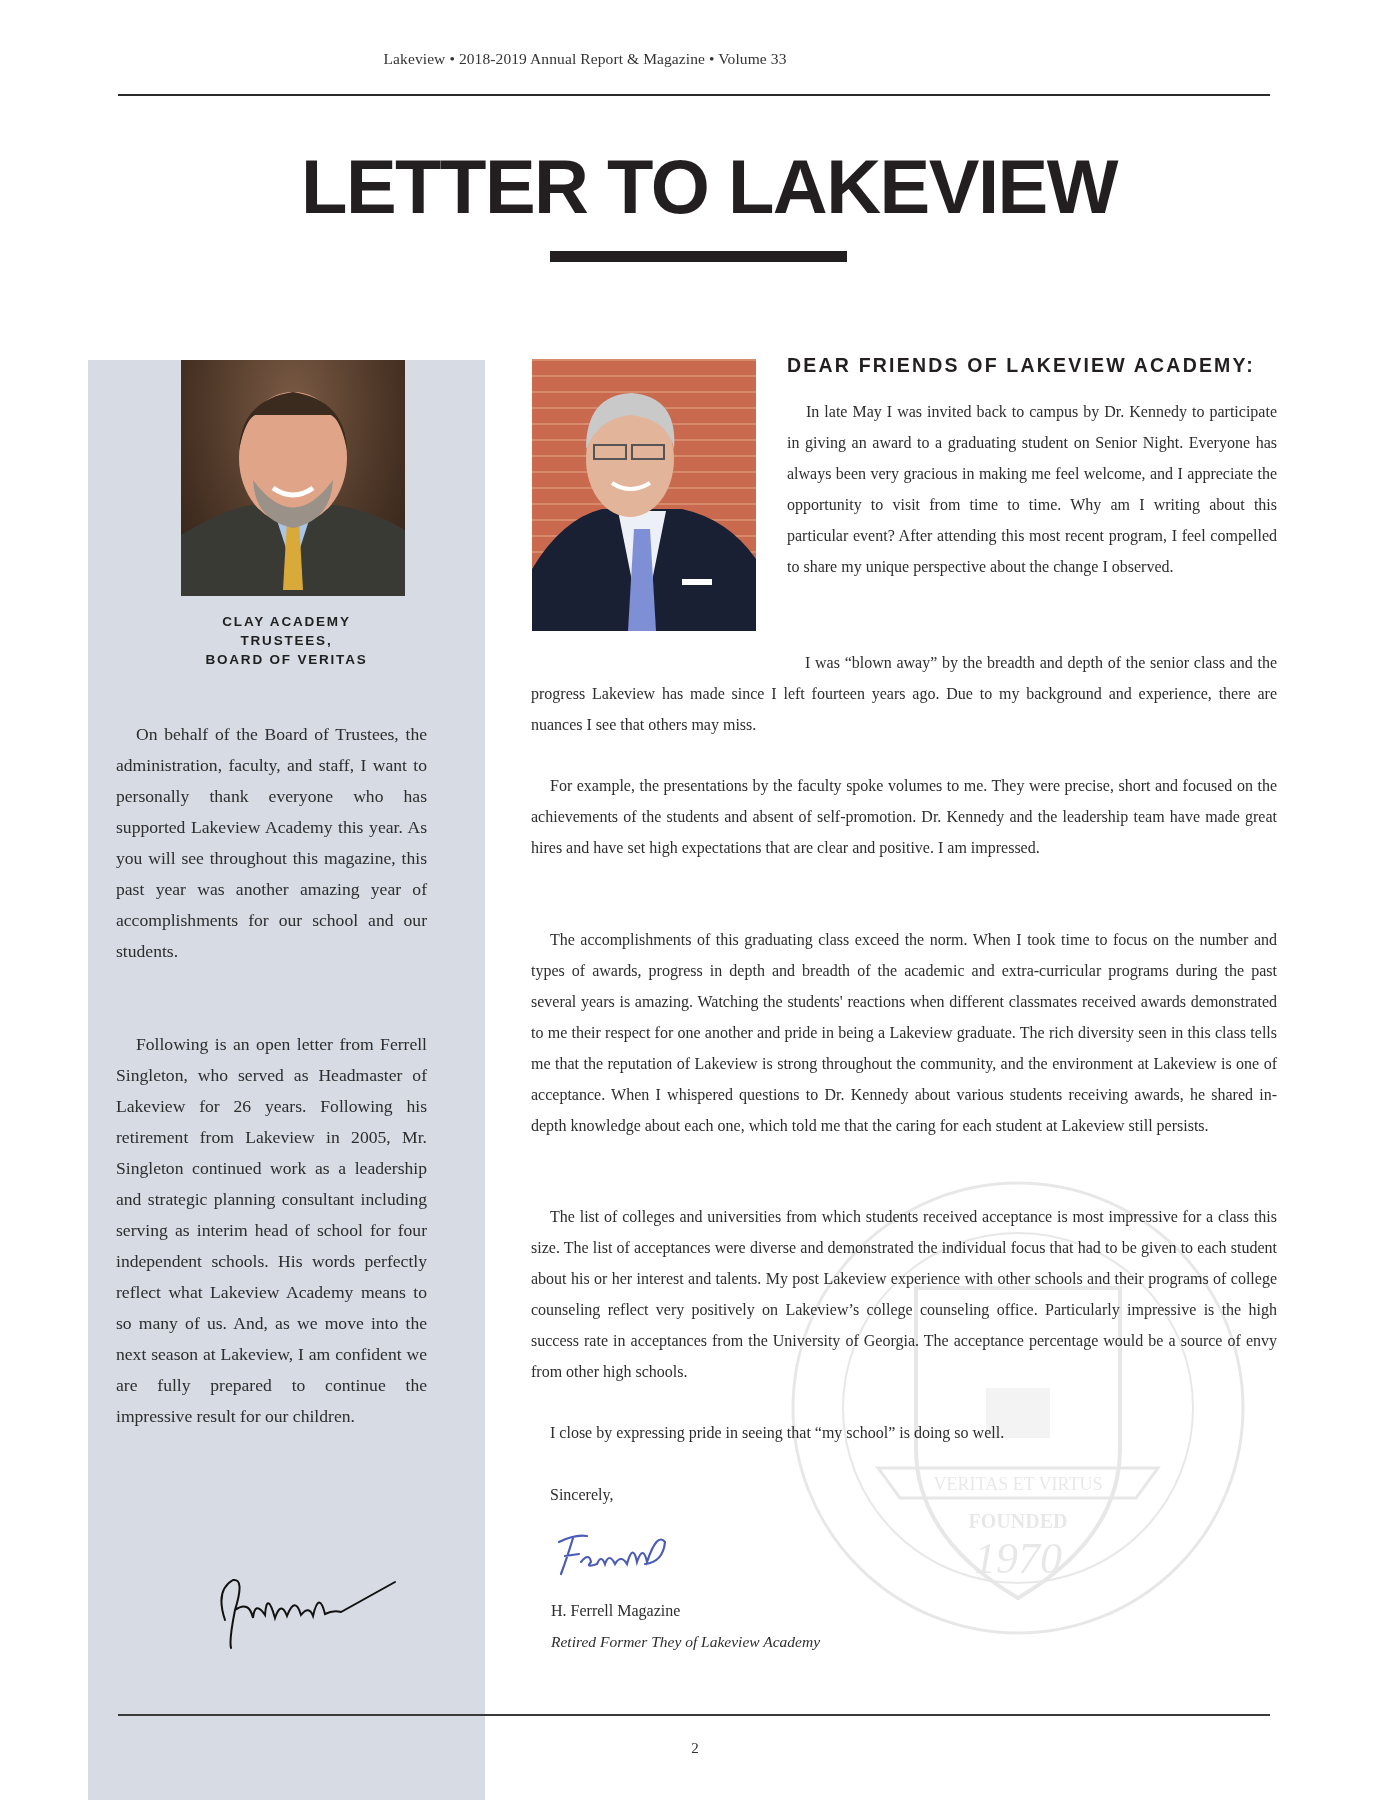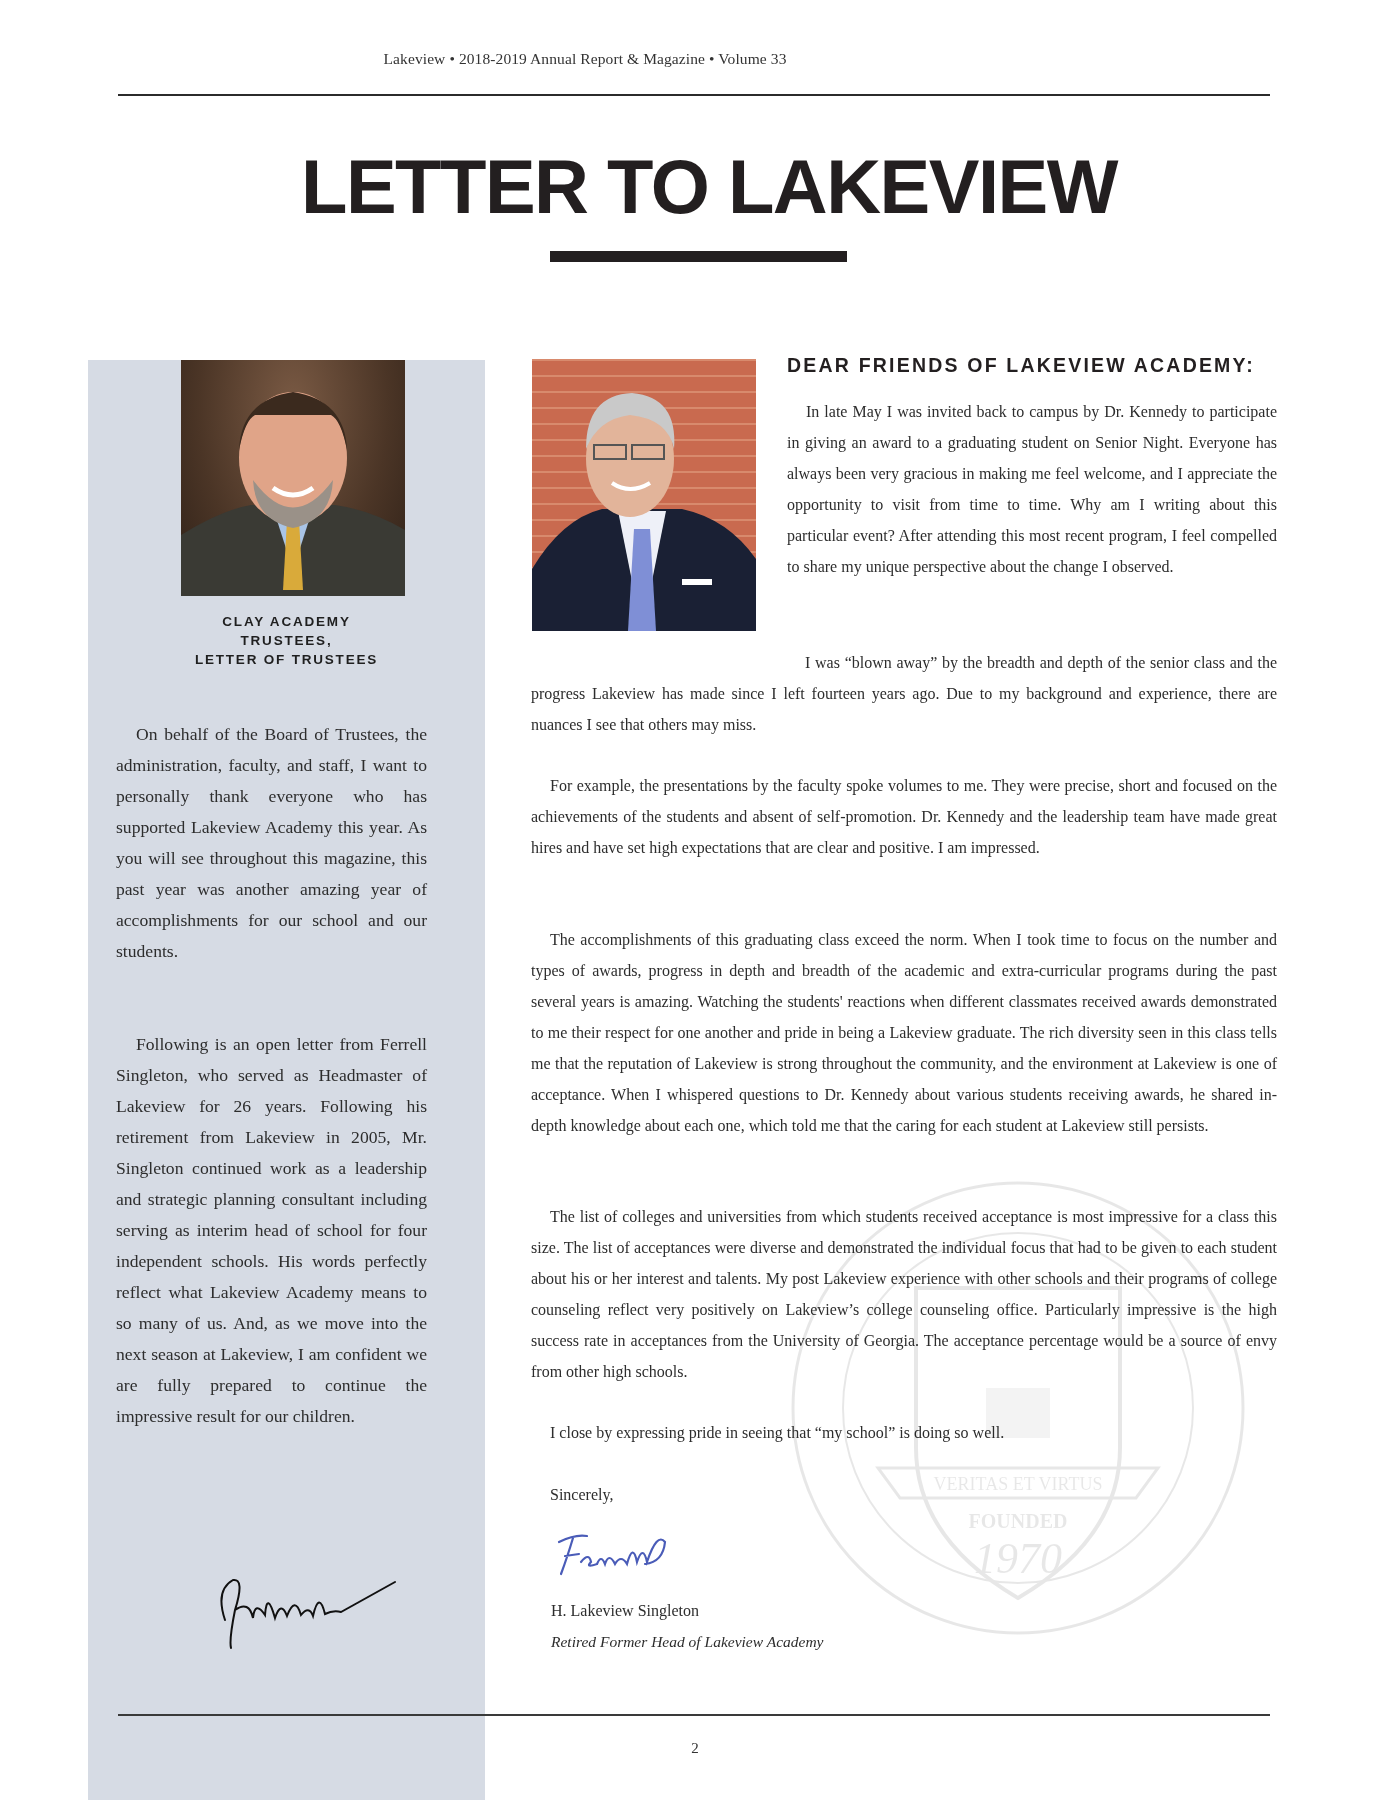--- a/index.html
+++ b/index.html
@@ -94,21 +94,21 @@
     <ellipse cx="112" cy="98" rx="54" ry="66" fill="#e0a488"></ellipse>
     <path d="M58 90 Q60 40 112 32 Q164 40 166 90 Q160 60 150 55 L74 55 Q64 60 58 90 Z" fill="#3b2a1e"></path>
     <path d="M72 120 Q112 175 152 120 Q150 160 112 168 Q74 160 72 120 Z" fill="#9a9188"></path>
     <path d="M92 128 Q112 142 132 128" stroke="#fff" stroke-width="5" fill="none"></path>
   </svg>
 </div>
 
 <div class="caption">
   <div>CLAY ACADEMY</div>
   <div>TRUSTEES,</div>
-  <div>LETTER OF TRUSTEES</div>
+  <div>BOARD OF VERITAS</div>
 </div>
 
 <div class="side-text p1">
   <p>On behalf of the Board of Trustees, the administration, faculty, and staff, I want to personally thank everyone who has supported Lakeview Academy this year. As you will see throughout this magazine, this past year was another amazing year of accomplishments for our school and our students.</p>
 </div>
 <div class="side-text p2">
   <p>Following is an open letter from Ferrell Singleton, who served as Headmaster of Lakeview for 26 years.  Following his retirement from Lakeview in 2005, Mr. Singleton continued work as a leadership and strategic planning consultant including serving as interim head of school for four independent schools.  His words perfectly reflect what Lakeview Academy means to so many of us. And, as we move into the next season at Lakeview, I am confident we are fully prepared to continue the impressive result for our children.</p>
 </div>
 
 <div class="sig-eubanks">
@@ -154,22 +154,22 @@
 <div class="body-text bt7">
   <p class="indent">Sincerely,</p>
 </div>
 
 <div class="sig-ferrell">
   <svg width="150" height="60" viewBox="0 0 150 60">
     <path d="M14 20 Q30 12 42 14 M28 16 Q22 36 16 52 M20 34 L34 32 M36 40 Q44 30 46 40 Q40 46 52 42 Q56 32 60 42 Q64 30 70 42 Q76 32 82 42 Q88 20 92 40 Q98 22 102 40 Q112 10 120 20 Q118 40 100 42" stroke="#4a5cb8" stroke-width="2.2" fill="none" stroke-linecap="round"></path>
   </svg>
 </div>
 
-<div class="name-line">H. Lakeview Singleton</div>
-<div class="role-line">Retired Former Head of Lakeview Academy</div>
+<div class="name-line">H. Ferrell Magazine</div>
+<div class="role-line">Retired Former They of Lakeview Academy</div>
 
 <div class="seal">
   <svg width="465" height="460" viewBox="0 0 465 460">
     <circle cx="232" cy="230" r="225" fill="none" stroke="#000" stroke-width="3"></circle>
     <circle cx="232" cy="230" r="175" fill="none" stroke="#000" stroke-width="2"></circle>
     <path d="M130 110 L334 110 L334 270 Q334 360 232 420 Q130 360 130 270 Z" fill="none" stroke="#000" stroke-width="4"></path>
     <rect x="200" y="210" width="64" height="50" fill="#000" opacity="0.5"></rect>
     <path d="M92 290 L372 290 L350 320 L114 320 Z" fill="none" stroke="#000" stroke-width="3"></path>
     <text x="232" y="312" text-anchor="middle" font-family="Liberation Serif, serif" font-size="18" fill="#000">VERITAS ET VIRTUS</text>
     <text x="232" y="350" text-anchor="middle" font-family="Liberation Serif, serif" font-weight="700" font-size="20" fill="#000">FOUNDED</text>

